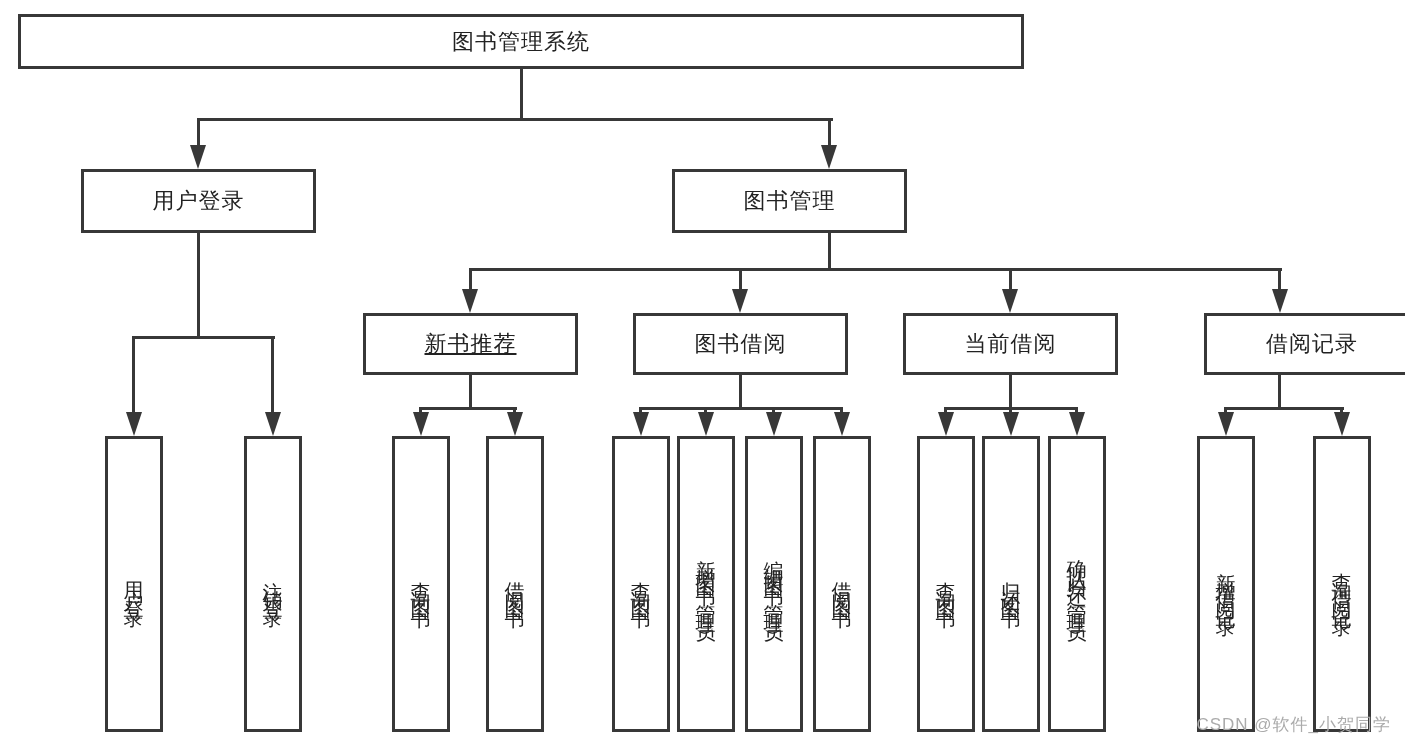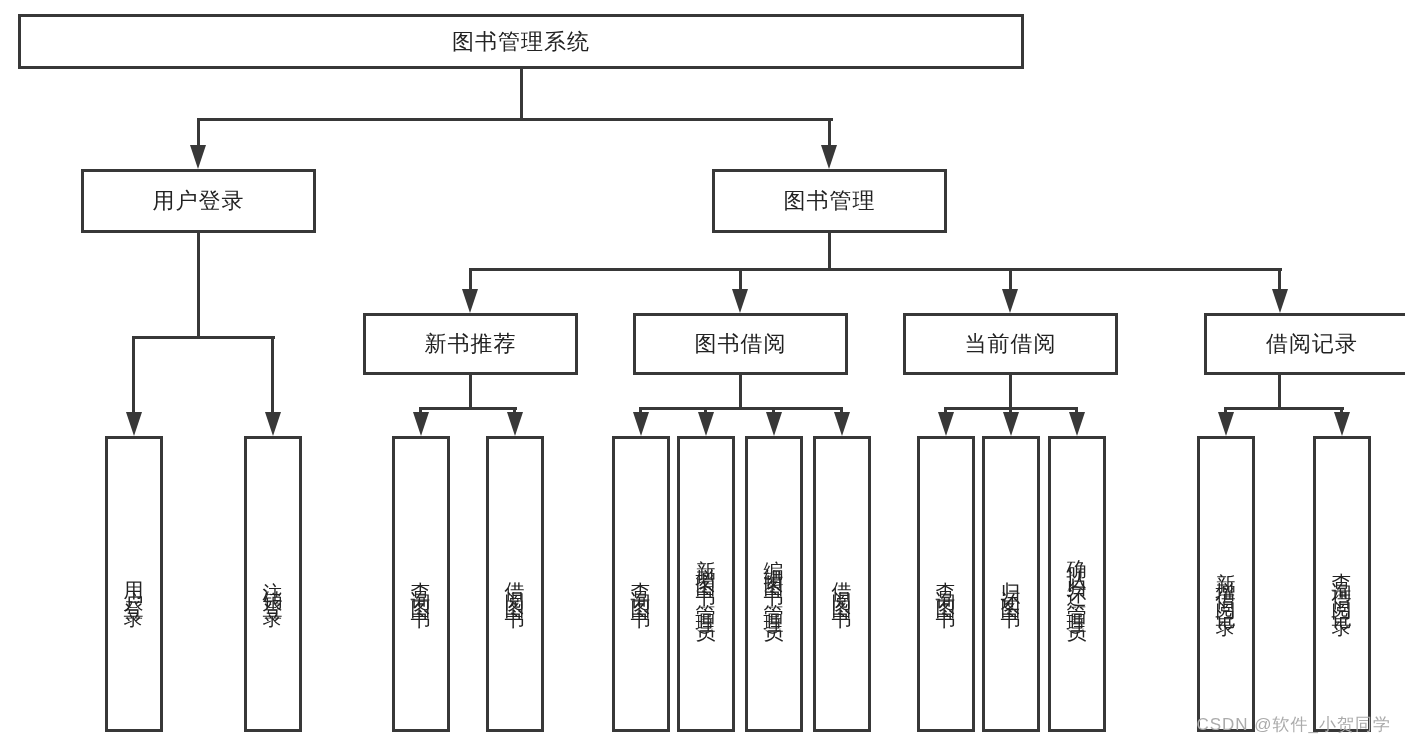--- a/index.html
+++ b/index.html
@@ -69,21 +69,21 @@
   <div class="vline" style="left:520px; top:69px; height:49px;"></div>
   <div class="hline" style="left:197px; top:118px; width:636px;"></div>
   <div class="vline" style="left:197px; top:118px; height:30px;"></div>
   <div class="arrow" style="left:190px; top:145px;"></div>
   <div class="vline" style="left:828px; top:118px; height:30px;"></div>
   <div class="arrow" style="left:821px; top:145px;"></div>
 
   <div class="box hbox" style="left:81px; top:169px; width:235px; height:64px;">
     <span>用户登录</span>
   </div>
-  <div class="box hbox" style="left:712px; top:169px; width:235px; height:64px;">
+  <div class="box hbox" style="left:672px; top:169px; width:235px; height:64px;">
     <span>图书管理</span>
   </div>
 
   <div class="vline" style="left:197px; top:233px; height:103px;"></div>
   <div class="hline" style="left:132px; top:336px; width:143px;"></div>
   <div class="vline" style="left:132px; top:336px; height:80px;"></div>
   <div class="arrow" style="left:126px; top:412px;"></div>
   <div class="vline" style="left:271px; top:336px; height:80px;"></div>
   <div class="arrow" style="left:265px; top:412px;"></div>
 
@@ -91,21 +91,21 @@
   <div class="hline" style="left:469px; top:268px; width:813px;"></div>
   <div class="vline" style="left:469px; top:268px; height:25px;"></div>
   <div class="arrow" style="left:462px; top:289px;"></div>
   <div class="vline" style="left:739px; top:268px; height:25px;"></div>
   <div class="arrow" style="left:732px; top:289px;"></div>
   <div class="vline" style="left:1009px; top:268px; height:25px;"></div>
   <div class="arrow" style="left:1002px; top:289px;"></div>
   <div class="vline" style="left:1278px; top:268px; height:25px;"></div>
   <div class="arrow" style="left:1272px; top:289px;"></div>
 
-  <div class="box hbox" style="left:363px; top:313px; width:215px; height:62px;">
+  <div class="box hbox" style="left:363px; top:313px; width:215px; height:62px;text-decoration:underline;">
     <span>新书推荐</span>
   </div>
   <div class="box hbox" style="left:903px; top:313px; width:215px; height:62px;">
     <span>当前借阅</span>
   </div>
   <div class="box hbox" style="left:633px; top:313px; width:215px; height:62px;">
     <span>图书借阅</span>
   </div>
   <div class="box hbox" style="left:1172px; top:313px; width:216px; height:62px;margin-left:32px;">
     <span>借阅记录</span>

